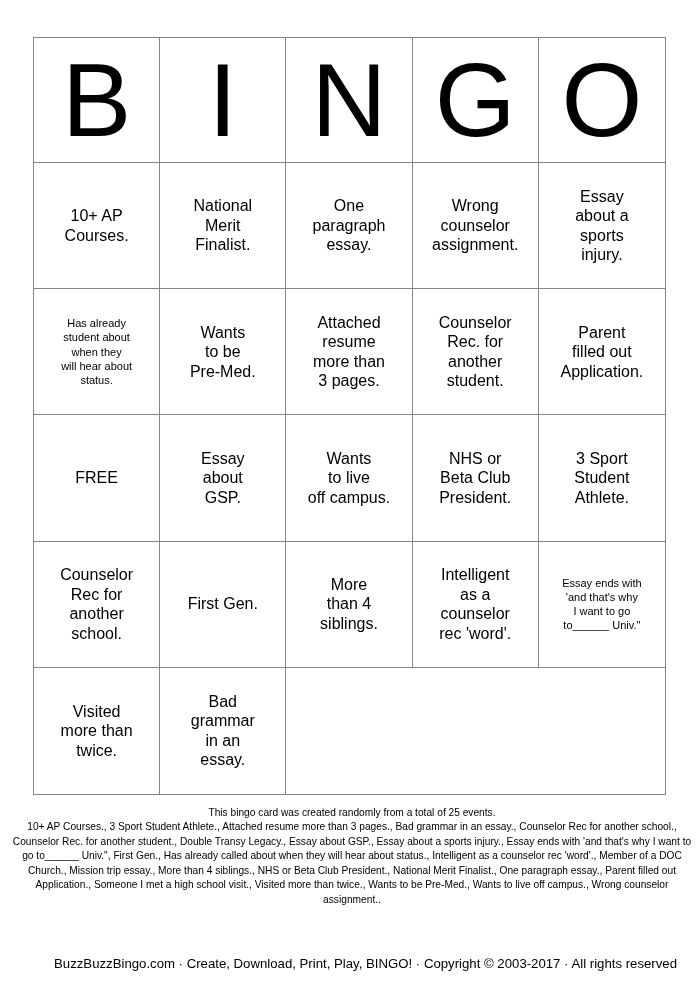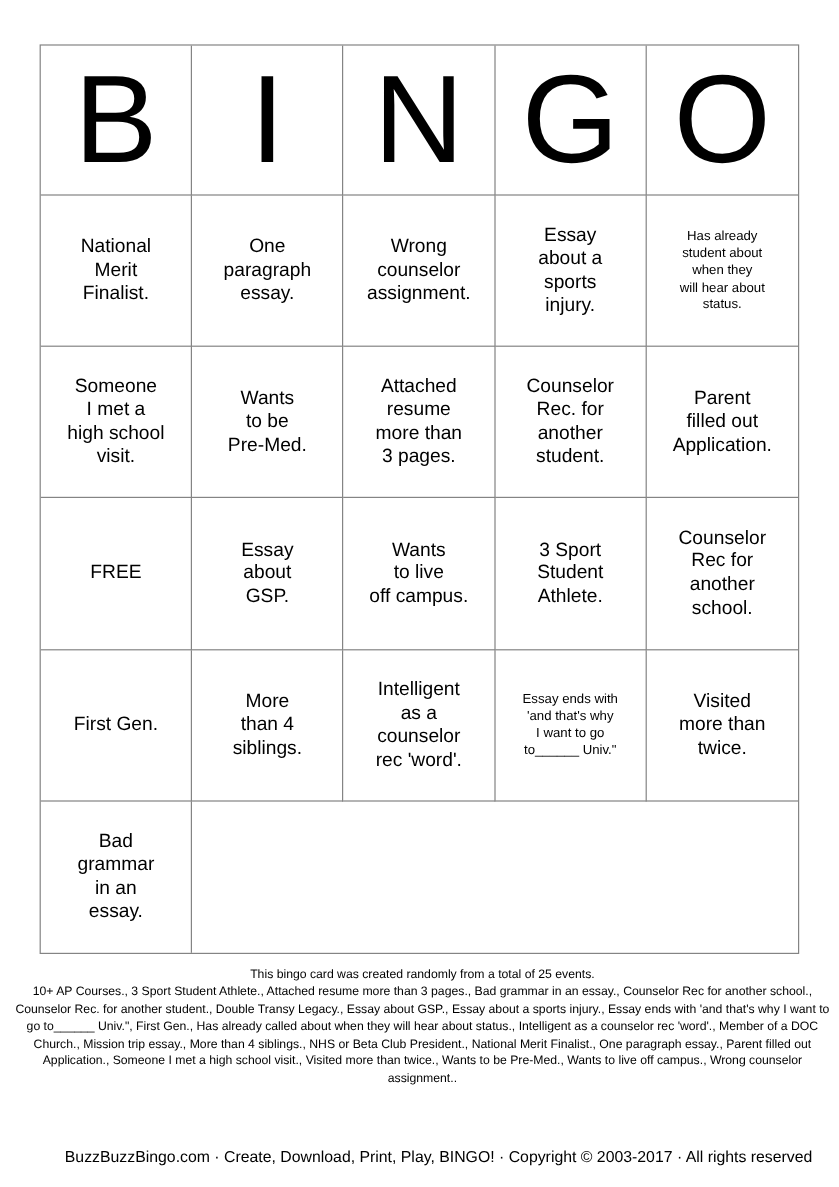--- a/index.html
+++ b/index.html
@@ -73,43 +73,41 @@
 
 <div class="page">
 
   <div class="grid">
     <div class="letter">B</div>
     <div class="letter">I</div>
     <div class="letter">N</div>
     <div class="letter">G</div>
     <div class="letter">O</div>
 
+    <div class="bcell">10+ AP
+Courses.</div>
     <div class="bcell">National
 Merit
 Finalist.</div>
     <div class="bcell">One
 paragraph
 essay.</div>
     <div class="bcell">Wrong
 counselor
 assignment.</div>
 
     <div class="bcell">Essay
 about a
 sports
 injury.</div>
     <div class="bcell fs-small">Has already
 student about
 when they
 will hear about
 status.</div>
-    <div class="bcell">Someone
-I met a
-high school
-visit.</div>
     <div class="bcell">Wants
 to be
 Pre-Med.</div>
     <div class="bcell">Attached
 resume
 more than
 3 pages.</div>
 
     <div class="bcell">Counselor
 Rec. for
@@ -119,20 +117,23 @@
 filled out
 Application.</div>
     <div class="bcell">FREE</div>
     <div class="bcell">Essay
 about
 GSP.</div>
     <div class="bcell">Wants
 to live
 off campus.</div>
 
+    <div class="bcell">NHS or
+Beta Club
+President.</div>
     <div class="bcell">3 Sport
 Student
 Athlete.</div>
     <div class="bcell">Counselor
 Rec for
 another
 school.</div>
     <div class="bcell">First Gen.</div>
 
     <div class="bcell">More

